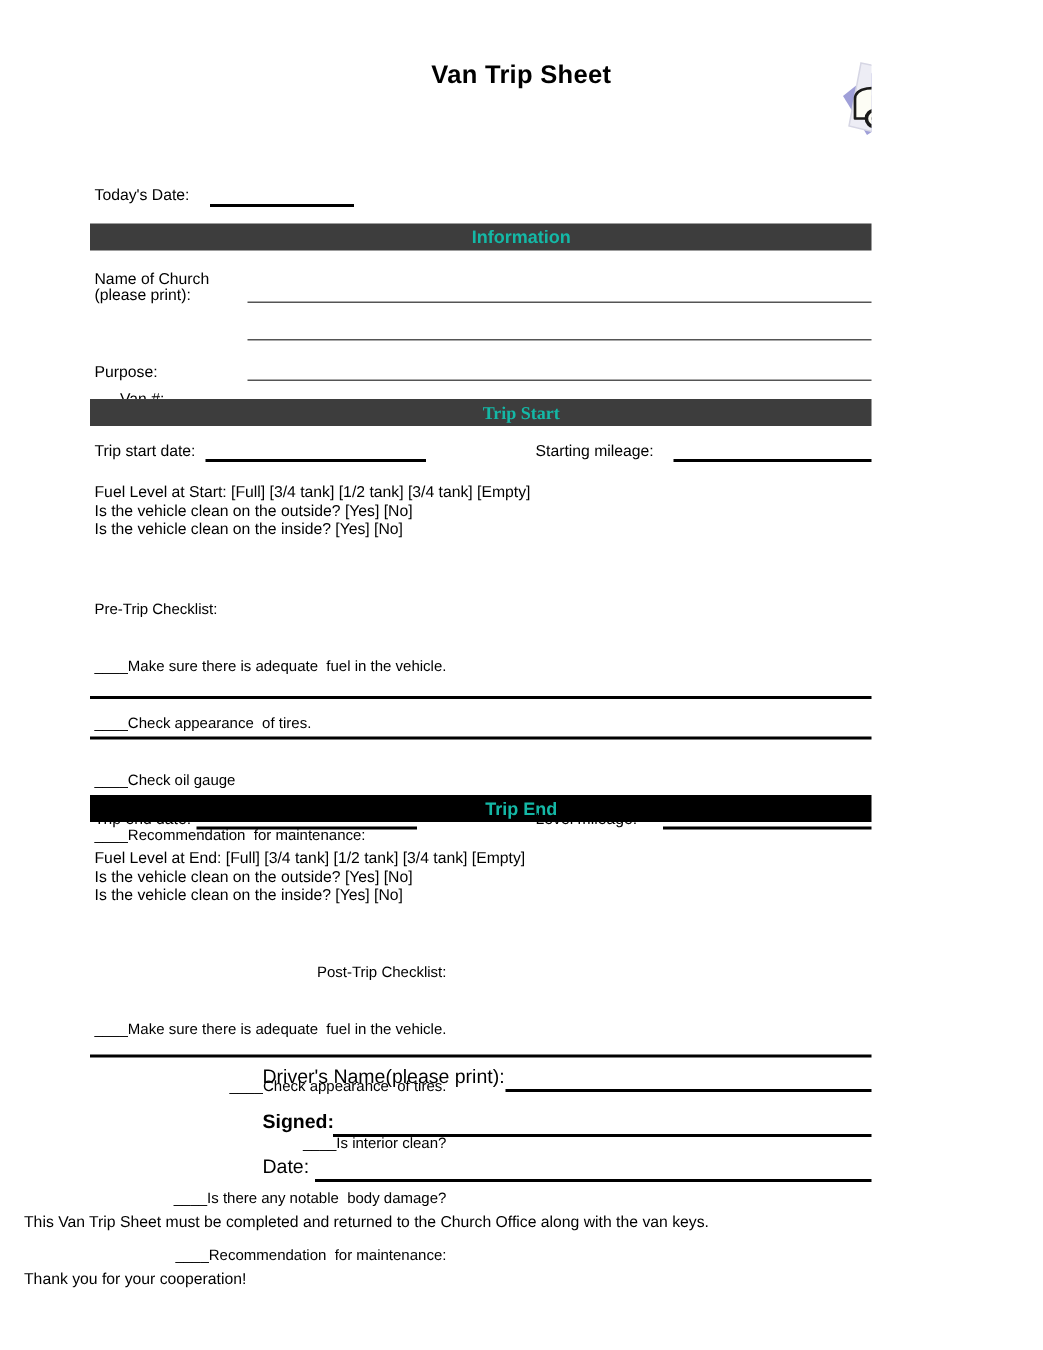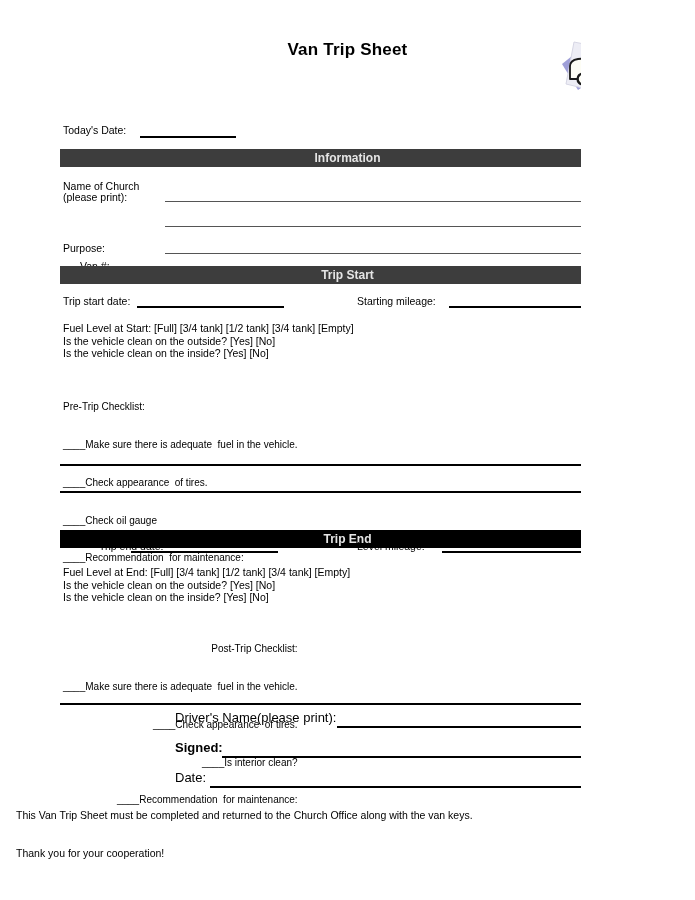--- a/index.html
+++ b/index.html
@@ -53,21 +53,21 @@
   }
 
   
   .section-bar {
     position: absolute;
     left: 60px;
     width: 575px;
     height: 18px;
     line-height: 18px;
     text-align: center;
-    color: #e5e5e5;
+    color: #14b8a6;
     font-size: 12px;
     font-weight: bold;
     box-sizing: border-box;
   }
   .bar-gray { background: #3d3d3d; }
   .bar-black { background: #000000; }
 
   
   .fill-line {
     position: absolute;
@@ -149,21 +149,21 @@
   <div class="row" style="left:63px; top:180px;">Name of Church</div>
   <div class="row" style="left:63px; top:191px;">(please print):</div>
   <div class="fill-line thin" style="left:165px; top:201px; width:470px;"></div>
 
   <div class="row" style="left:80px; top:215px;margin-top:45px;">Van #:</div>
   <div class="fill-line thin" style="left:165px; top:226px; width:470px;"></div>
 
   <div class="row" style="left:63px; top:242px;">Purpose:</div>
   <div class="fill-line thin" style="left:165px; top:253px; width:470px;"></div>
 
-  <div class="section-bar bar-gray" style="top:266px;">Trip Start</div>
+  <div class="section-bar bar-gray" style="top:266px;font-family:Liberation Serif, serif;">Trip Start</div>
 
   <div class="row" style="left:63px; top:295px;">Trip start date:</div>
   <div class="fill-line" style="left:137px; top:306px; width:147px; height:2px;"></div>
 
   <div class="row" style="left:357px; top:295px;">Starting mileage:</div>
   <div class="fill-line" style="left:449px; top:306px; width:186px; height:2px;"></div>
 
   <div class="row" style="left:63px; top:322px;">Fuel Level at Start: [Full]    [3/4 tank]    [1/2 tank]    [3/4 tank]    [Empty]</div>
   <div class="row" style="left:63px; top:335px;">Is the vehicle  clean on the outside?    [Yes]      [No]</div>
   <div class="row" style="left:63px; top:347px;">Is the vehicle  clean on the inside?      [Yes]      [No]</div>
@@ -174,35 +174,36 @@
     <span class="ck-item">____Check appearance  of tires.</span>
     <span class="ck-item">____Check oil gauge</span>
     <span class="ck-item">____Recommendation  for maintenance:</span>
   </div>
 
   <div class="rule" style="top:464px;"></div>
   <div class="rule" style="top:491px;"></div>
 
   <div class="section-bar bar-black" style="top:530px;">Trip End</div>
 
-  <div class="row" style="left:63px; top:540px;margin-left:36px;">Trip end date:</div>
+  <div class="row" style="left:63px; top:540px;">Trip end date:</div>
   <div class="fill-line" style="left:131px; top:551px; width:147px; height:2px;"></div>
 
   <div class="row" style="left:357px; top:540px;">Level mileage:</div>
   <div class="fill-line" style="left:442px; top:551px; width:186px; height:2px;"></div>
 
   <div class="row" style="left:63px; top:566px;">Fuel Level at End: [Full]    [3/4 tank]    [1/2 tank]    [3/4 tank]    [Empty]</div>
   <div class="row" style="left:63px; top:579px;">Is the vehicle  clean on the outside?    [Yes]      [No]</div>
   <div class="row" style="left:63px; top:591px;">Is the vehicle  clean on the inside?      [Yes]      [No]</div>
 
   <div class="checklist" style="left:63px; top:618px;text-align:right;">
     <span class="ck-head">Post-Trip Checklist:</span>
     <span class="ck-item">____Make sure there is adequate  fuel in the vehicle.</span>
     <span class="ck-item">____Check appearance  of tires.</span>
     <span class="ck-item">____Is interior clean?</span>
+    <span class="ck-item">____Is there any notable  body damage?</span>
     <span class="ck-item">____Recommendation  for maintenance:</span>
   </div>
 
   <div class="rule" style="top:703px;"></div>
 
   <div class="sig-row" style="left:175px; top:710px;">Driver's Name(please print):</div>
   <div class="fill-line" style="left:337px; top:726px; width:298px; height:2px;"></div>
 
   <div class="sig-row" style="left:175px; top:740px;font-weight:bold;">Signed:</div>
   <div class="fill-line" style="left:222px; top:756px; width:406px; height:2px;"></div>

